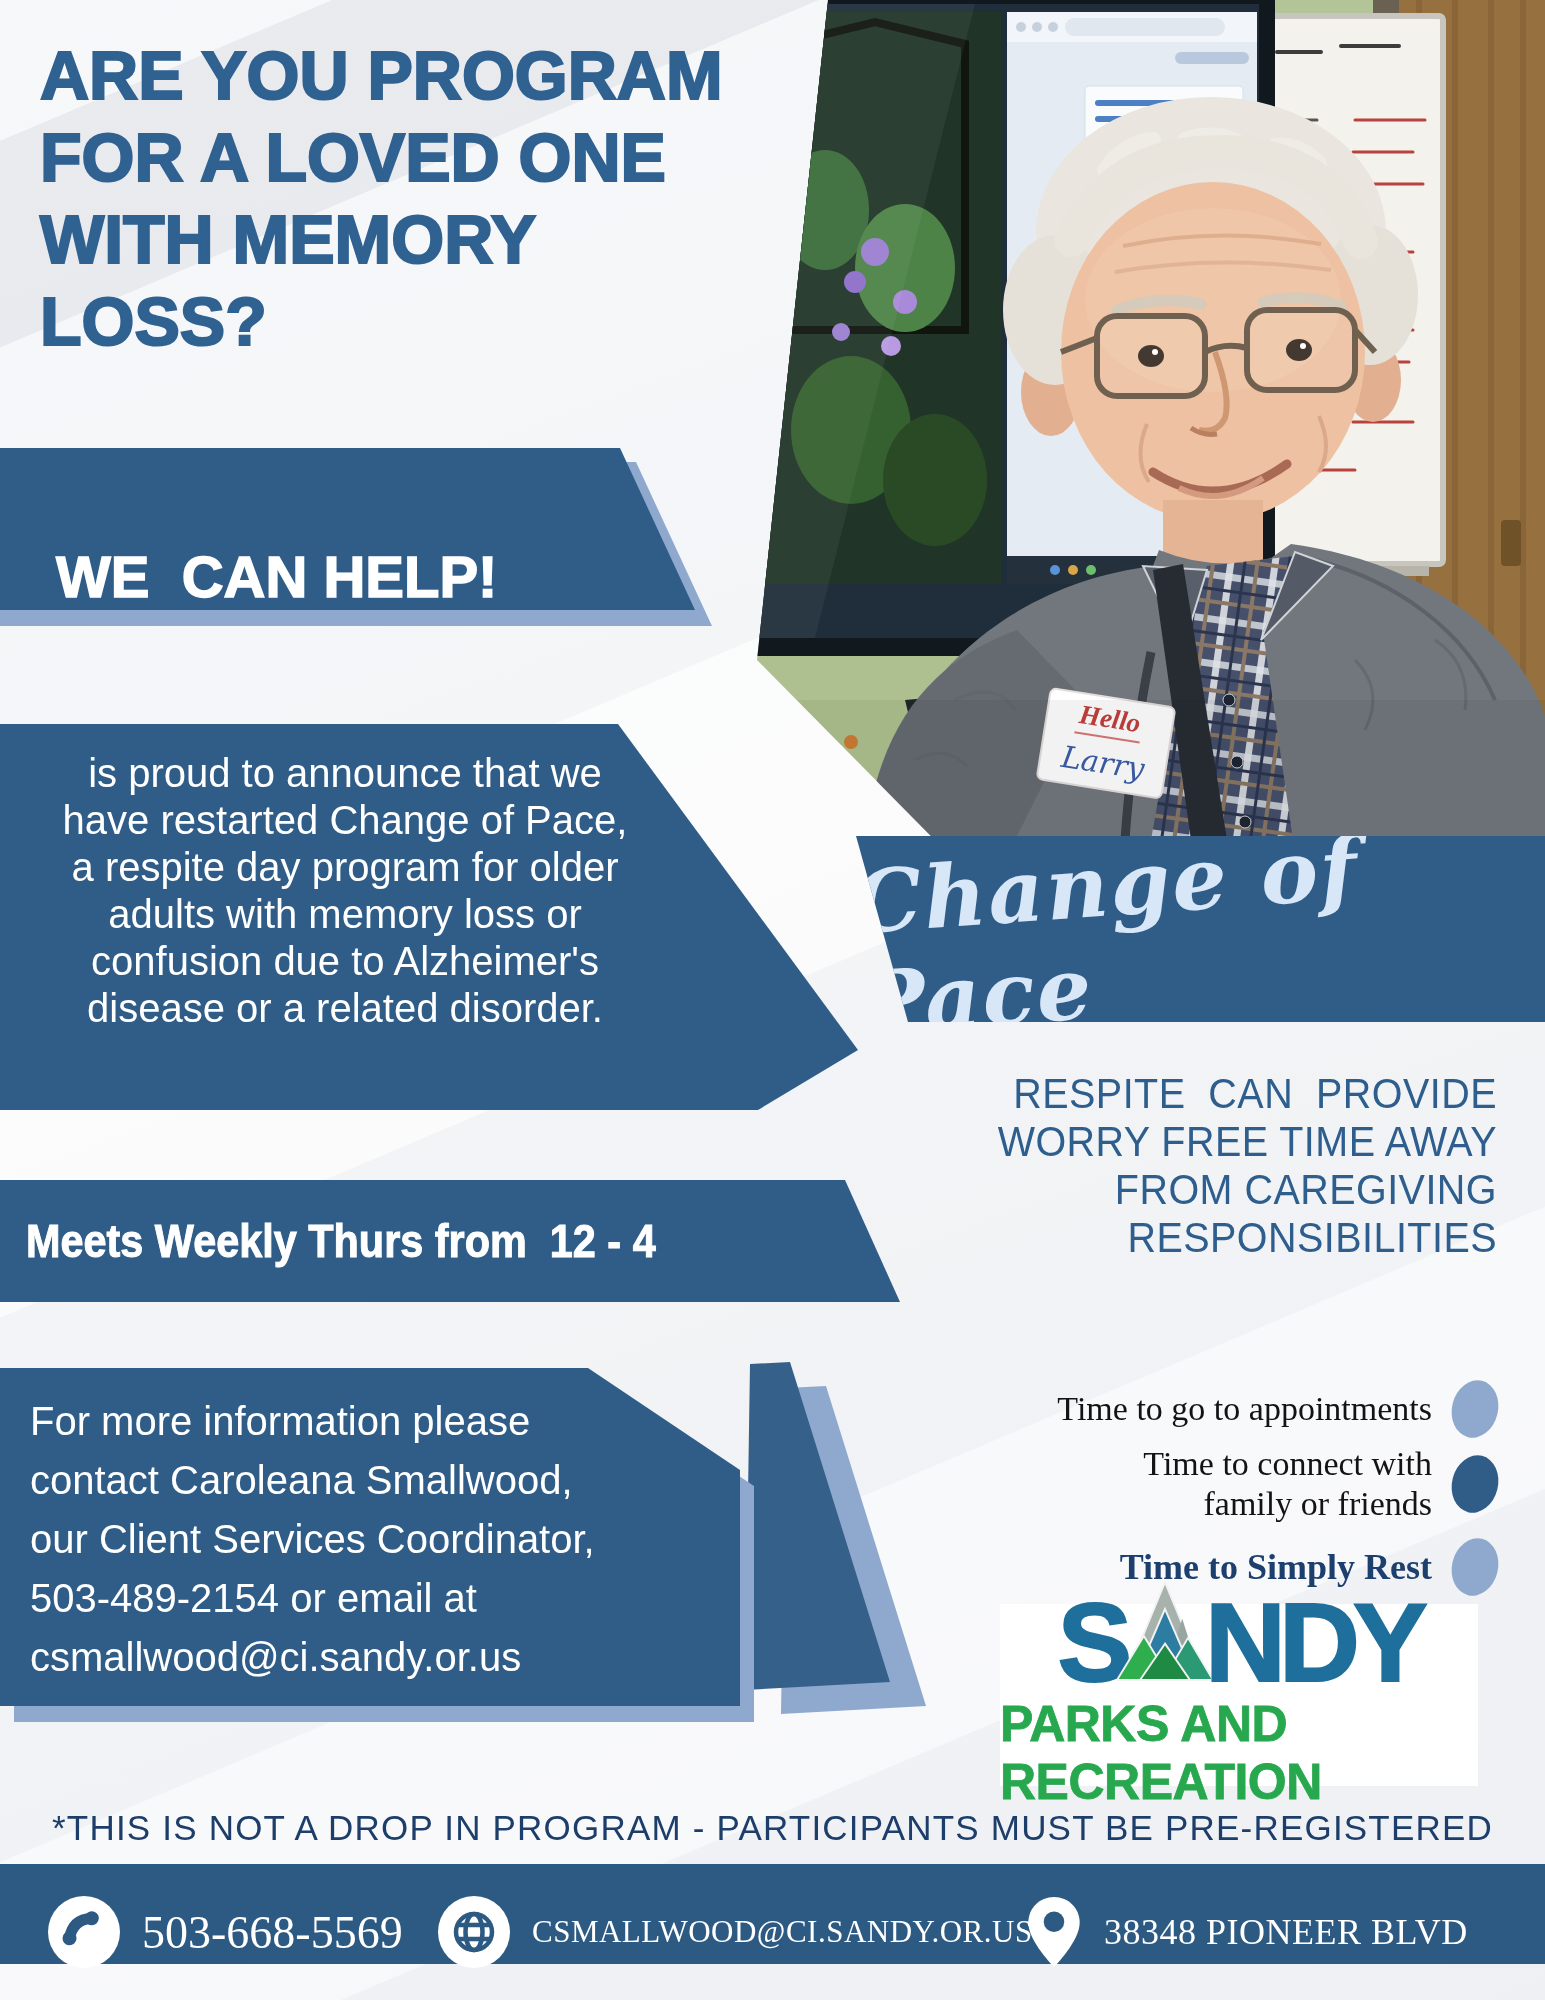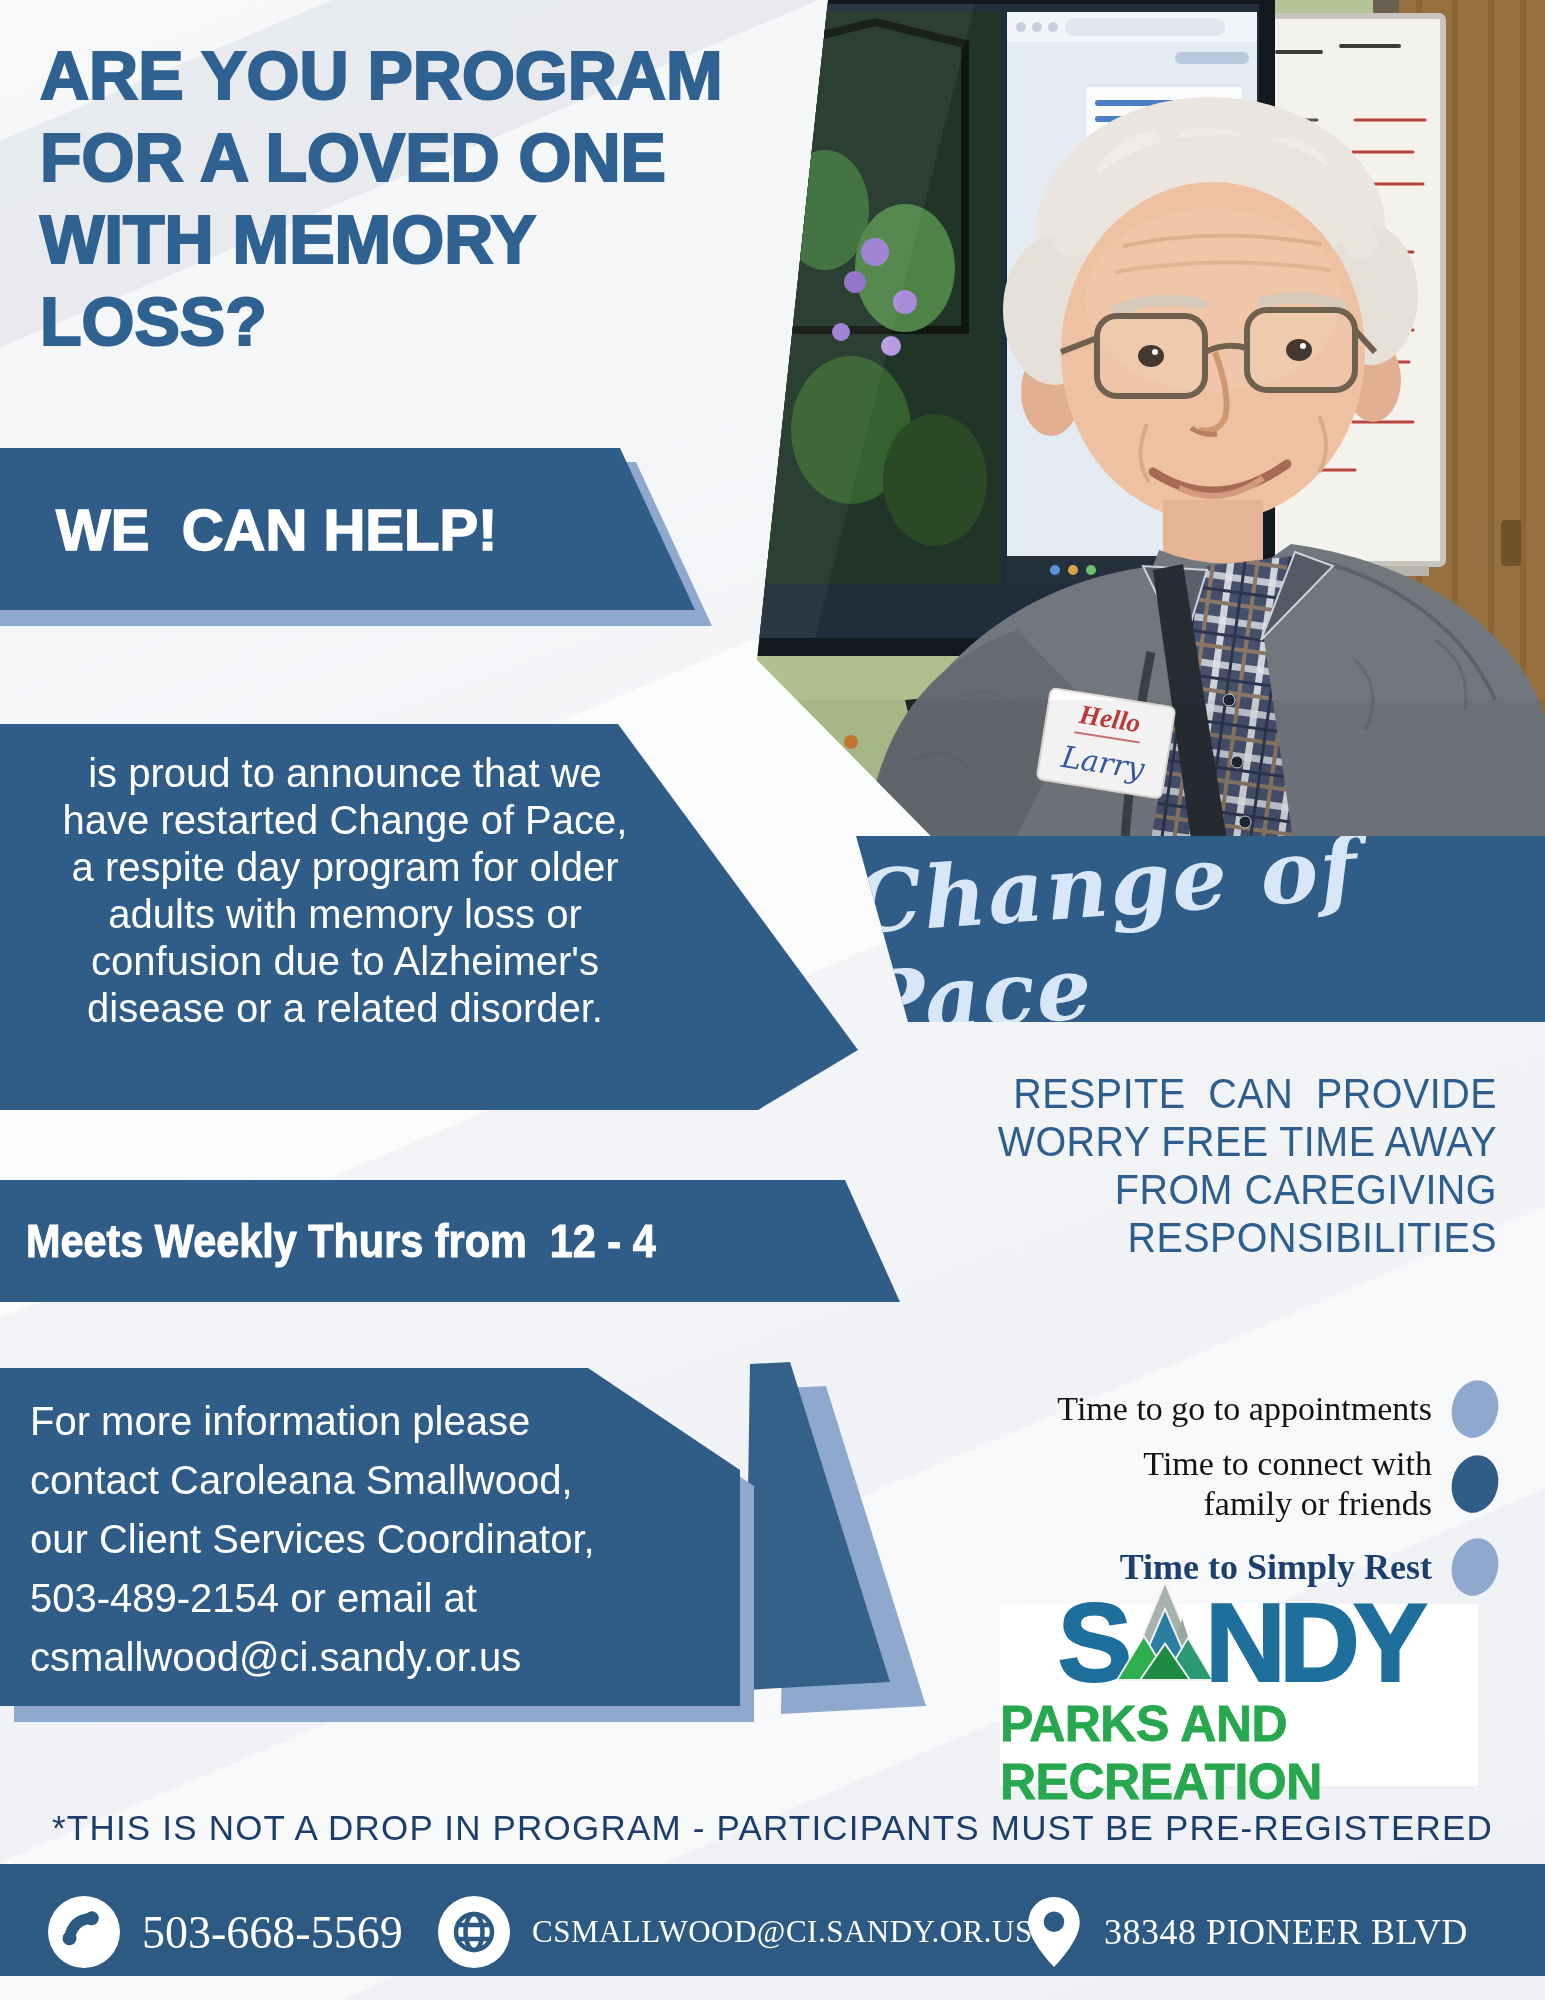--- a/index.html
+++ b/index.html
@@ -16,21 +16,21 @@
   .band.b1{top:600px;left:-320px;width:2400px;height:330px;background:rgba(255,255,255,.65);}
   .band.b2{top:1500px;left:-320px;width:2400px;height:260px;background:rgba(255,255,255,.5);}
   
   .headline{left:40px;top:34px;color:#2f6191;font-weight:bold;font-size:68px;line-height:82px;
     letter-spacing:0;-webkit-text-stroke:2.2px #2f6191;}
   
   .shape{position:absolute;background:#2f5d88;}
   .shape.light{background:#8fa9ce;}
   .help-shadow{left:0;top:462px;width:712px;height:164px;clip-path:polygon(0 0,636px 0,712px 164px,0 164px);}
   .help-banner{left:0;top:448px;width:695px;height:162px;clip-path:polygon(0 0,620px 0,695px 162px,0 162px);
-    display:flex;align-items:center;}
+    display:flex;align-items:flex-end;}
   .help-banner .txt{margin-left:56px;color:#fff;font-weight:bold;font-size:58px;-webkit-text-stroke:1.5px #fff;}
   .intro-box{left:0;top:724px;width:860px;height:386px;
     clip-path:polygon(0 0,618px 0,858px 326px,758px 386px,0 386px);}
   .intro-text{left:0;top:750px;width:690px;text-align:center;color:#fff;font-size:40px;line-height:47px;}
   .meets-banner{left:0;top:1180px;width:900px;height:122px;clip-path:polygon(0 0,845px 0,900px 122px,0 122px);
     display:flex;align-items:center;}
   .meets-banner .txt{margin-left:26px;color:#fff;font-weight:bold;font-size:46px;
     transform:scaleX(.9);transform-origin:left center;-webkit-text-stroke:1px #fff;}
   .info-shadow{left:14px;top:1384px;width:740px;height:338px;
     clip-path:polygon(0 0,588px 0,740px 102px,740px 338px,0 338px);}
@@ -65,21 +65,21 @@
   .logo-row{display:flex;align-items:flex-end;line-height:1;}
   .logo-s{font-size:112px;font-weight:bold;color:#1e6f9c;letter-spacing:-7px;
     -webkit-text-stroke:2px #1e6f9c;line-height:.82;}
   .logo-mtn{width:96px;height:110px;margin:0 -8px;}
   .logo-line{width:440px;height:7px;background:#1e6f9c;margin-top:2px;}
   .logo-tag{font-size:50px;font-weight:bold;color:#27a84e;letter-spacing:-.5px;margin-top:4px;
     -webkit-text-stroke:.8px #27a84e;}
   
   .disclaimer{left:0;top:1808px;width:100%;text-align:center;color:#1d3e6a;font-size:35px;letter-spacing:1.2px;}
   
-  .bar{left:0;top:1864px;width:1545px;height:112px;background:#2d5a82;}
+  .bar{left:0;top:1864px;width:1545px;height:100px;background:#2d5a82;}
   .citem{position:absolute;top:0;height:136px;display:flex;align-items:center;gap:22px;}
   .cicon{width:72px;height:72px;border-radius:50%;background:#fff;display:flex;align-items:center;justify-content:center;flex:0 0 auto;}
   .ctext{font-family:"Liberation Serif",serif;color:#fff;}
 </style>
 </head>
 <body>
 
 <div class="flyer">
 
   <div class="band b0"></div>

